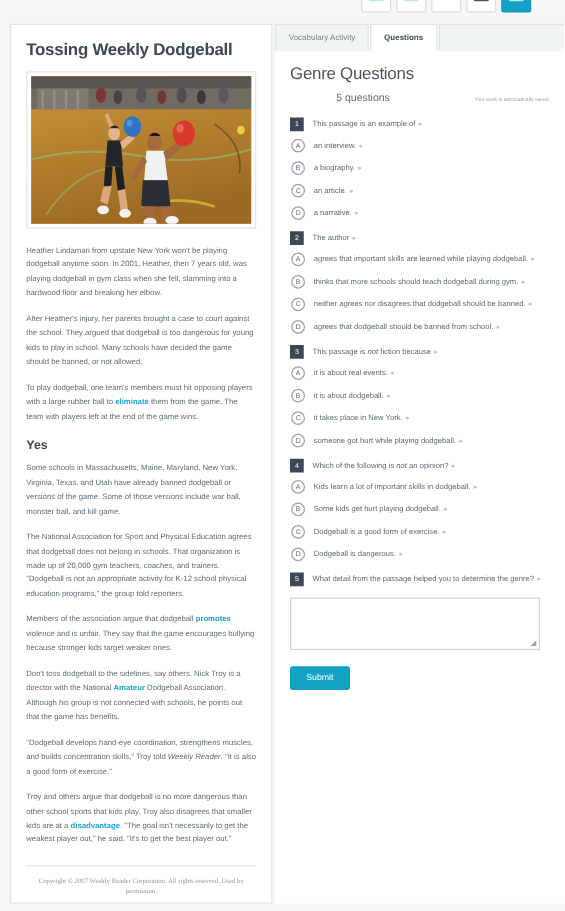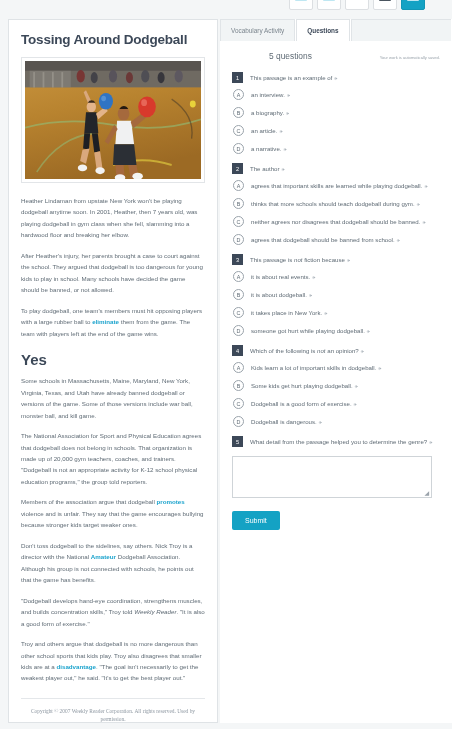--- a/index.html
+++ b/index.html
@@ -55,21 +55,21 @@
   .photo {
     width: 100%; height: 118px; display:block; position: relative; overflow:hidden;
     background: #b07b39;
   }
   .art-p {
     font-size: 6.2px; line-height: 1.85; color: #5f6b75;
     margin: 0 0 9px 0; text-align: left;
   }
   .art-p a { color: #1ba3cd; font-weight: bold; text-decoration: none; }
   .art-h2 {
-    font-size: 15px; font-weight: bold; color: #3c4858;
+    font-size: 10px; font-weight: bold; color: #3c4858;
     margin: 12px 0 7px 0;
   }
   .art-p i, .art-p em { font-style: italic; }
   .art-divider { border: 0; border-top: 1px solid #e4e7ea; margin: 14px 0 8px 0; }
   .copyright {
     font-family: "Liberation Serif", serif;
     font-size: 5.4px; line-height: 1.55; color: #8d97a1;
     text-align: center; padding: 0 6px 10px 6px;
   }
 
@@ -155,21 +155,21 @@
   <div class="tb-btn teal">
       <span class="tb-bar light"></span>
     </div>
 </div>
 
 <div class="page">
 
   <div class="left-panel">
     <div class="article">
 
-      <div class="article-title">Tossing Around Dodgeball</div>
+      <div class="article-title">Tossing Weekly Dodgeball</div>
 
       <div class="figure">
         <svg class="photo" viewBox="0 0 300 170" preserveAspectRatio="none">
           <defs>
             <linearGradient id="floor" x1="0" y1="0" x2="0.3" y2="1">
               <stop offset="0%" stop-color="#c9953f"></stop>
               <stop offset="45%" stop-color="#b8832f"></stop>
               <stop offset="100%" stop-color="#9c6a24"></stop>
             </linearGradient>
           </defs>
@@ -254,20 +254,21 @@
 
   <div class="right-panel">
 
     <div class="tabs">
       <div class="tab">Vocabulary Activity</div>
       <div class="tab active">Questions</div>
       <div class="tab filler"></div>
     </div>
 
     <div class="qbody">
+      <div class="q-title">Genre Questions</div>
       <div class="q-subrow">
         <span class="q-count">5 questions</span>
         <span class="q-autosave">Your work is automatically saved.</span>
       </div>
 
       <div id="questions-list">
           <div class="question">
             <div class="q-head">
               <div class="q-num">1</div>
               <div class="q-text"><span>This passage is an example of</span><span class="spk">🕪</span></div>

